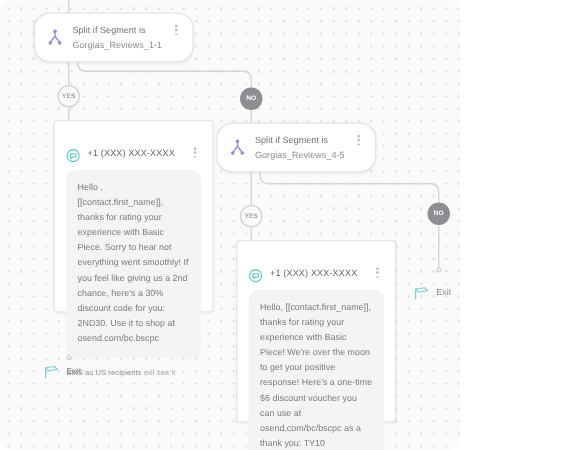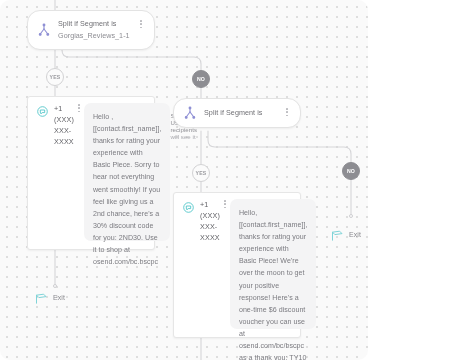--- a/index.html
+++ b/index.html
@@ -73,23 +73,24 @@
     background: #b9b9bd;
   }
 
   
   .sms-card {
     position: absolute;
     background: #ffffff;
     border: 1px solid #e6e6e6;
     border-radius: 3px;
     box-shadow: 0 1px 2px rgba(0,0,0,0.05);
-    padding: 6px 9px 8px 9px;
-    display: flex;
-    flex-direction: row;
+    padding: 20px 9px 8px 9px;
+    display: flex;
+    flex-direction: column;
+    margin-left: 16px;
   }
   .sms-head {
     display: flex;
     align-items: flex-start;
     margin-bottom: 8px;
   }
   .sms-icon {
     flex: 0 0 auto;
     width: 11px; height: 11px;
     margin-right: 6px;
@@ -262,20 +263,21 @@
         <path d="M7,2 L7,6"></path>
         <path d="M7,6 L3.2,11"></path>
         <path d="M7,6 L10.8,11"></path>
         <circle cx="7" cy="2" r="0.9" fill="#8e8fd4"></circle>
         <circle cx="3.2" cy="11.4" r="0.9" fill="#8e8fd4"></circle>
         <circle cx="10.8" cy="11.4" r="0.9" fill="#8e8fd4"></circle>
       </svg>
     </span>
     <span class="split-text">
       <span class="split-line">Split if Segment is</span>
+      <span class="split-line second">Gorgias_Reviews_4-5</span>
     </span>
     <span class="kebab">
       <i></i>
         <i></i>
         <i></i>
     </span>
   </div>
 
   <div class="badge yes" style="left:192px; top:164px;">YES</div>
   <div class="badge no" style="left:342px; top:162px;">NO</div>

